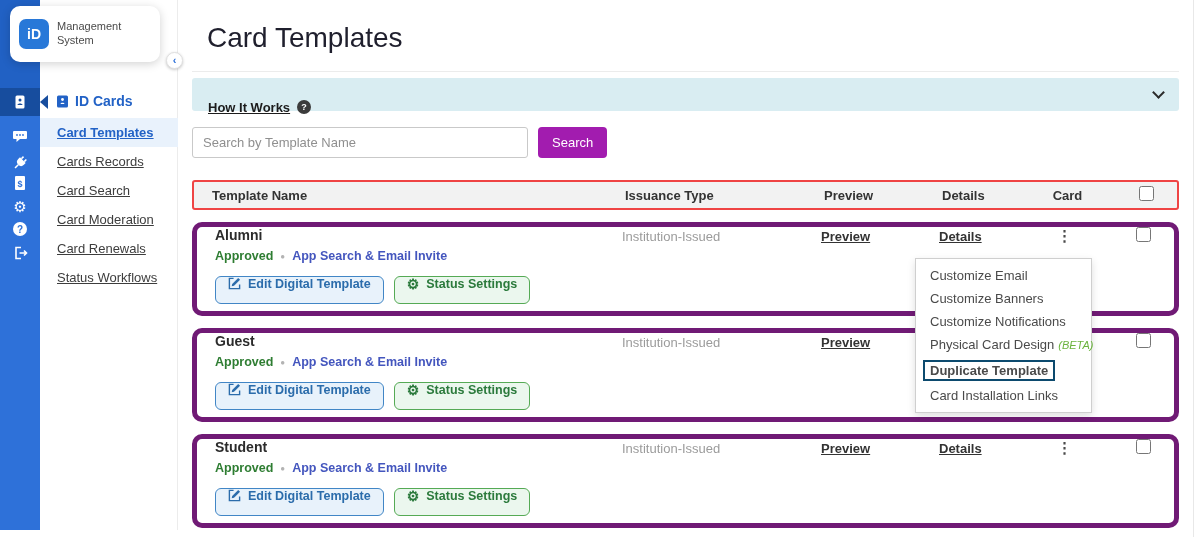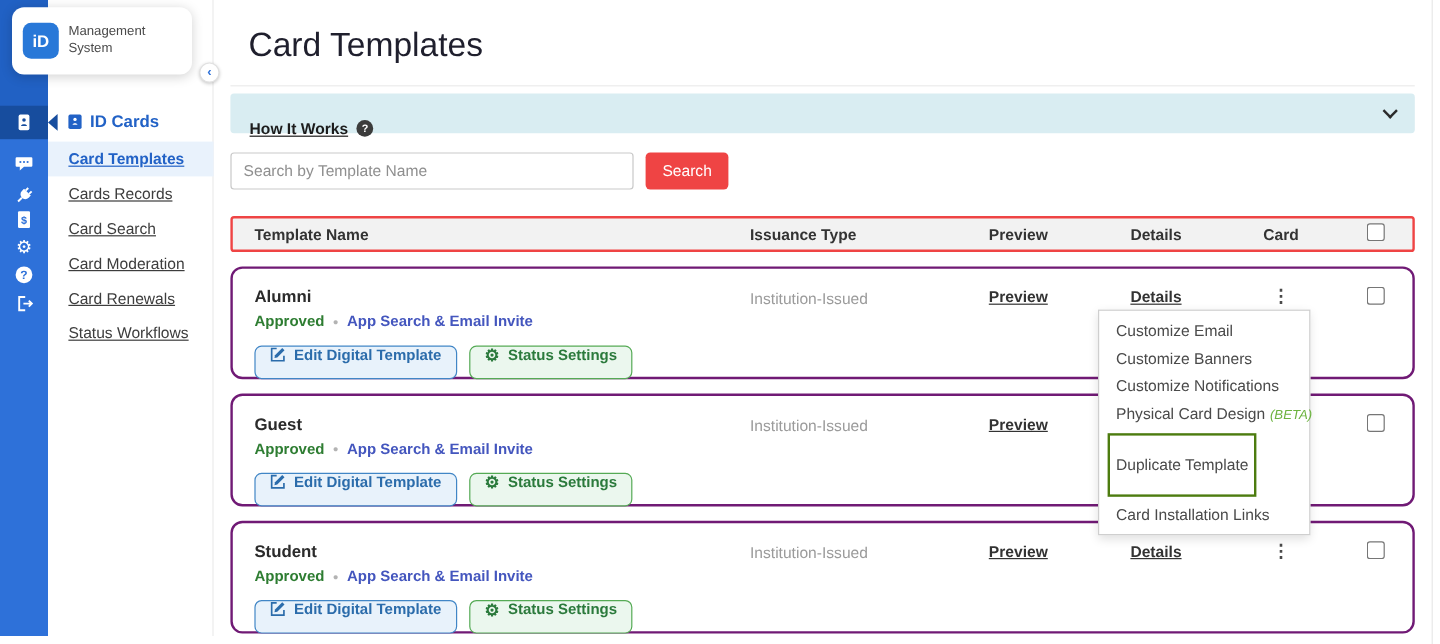--- a/index.html
+++ b/index.html
@@ -33,55 +33,55 @@
 
   .how-bar { margin-top:6px; height:33px; background:#d9edf2; border-radius:3px; display:flex; align-items:center; justify-content:space-between; padding:0 16px; }
   .how-left { display:flex; align-items:center; gap:7px;margin-top:25px; }
   .how-label { font-size:13px; font-weight:bold; color:#1c1c1c; text-decoration:underline; cursor:pointer; }
   .help-circle { width:14px; height:14px; border-radius:50%; background:#3c3c3c; color:#fff; font-size:9px; font-weight:bold; text-align:center; line-height:14px; }
   .chev-down { width:9px; height:9px; border-right:2.5px solid #2b2b2b; border-bottom:2.5px solid #2b2b2b; transform:rotate(45deg); margin-top:-5px; cursor:pointer; }
 
   .toolbar { margin-top:16px; display:flex; align-items:center; }
   .search-input { width:336px; height:31px; border:1px solid #c9c9c9; border-radius:3px; padding:0 10px; font-size:13px; color:#333; font-family:"Liberation Sans", sans-serif; }
   .search-input::placeholder { color:#8f8f8f; }
-  .btn-blue { background:#ef4444; color:#fff; border:none; border-radius:4px; height:31px; font-size:13px; font-family:"Liberation Sans", sans-serif; cursor:pointer; }
+  .btn-blue { background:#a21caf; color:#fff; border:none; border-radius:4px; height:31px; font-size:13px; font-family:"Liberation Sans", sans-serif; cursor:pointer; }
   .search-btn { margin-left:10px; padding:0 14px; }
   .spacer { flex:1; }
   .create-btn { padding:0 15px; font-size:13.5px; }
 
   
   .thead { margin-top:22px; height:30px; background:#f2f2f2; border:2px solid #ef4444; border-radius:3px; display:flex; align-items:center; font-weight:bold; font-size:13px; color:#333; }
   .c-name { flex:1; padding-left:18px; }
   .c-iss  { width:195px; font-size:13px; }
   .c-prev { width:100px; padding-left:4px; }
   .c-det  { width:100px; padding-left:22px; }
   .c-more { width:95px; text-align:center; }
   .c-check{ width:62px; text-align:center; }
   .c-check input { width:15px; height:15px; accent-color:#888; cursor:pointer; }
 
-  .row-card { margin-top:12px; border:2px solid #701a75; border-radius:10px; background:#fff; height:94px; display:flex; align-items:flex-start; padding-top:15px; }
+  .row-card { margin-top:12px; border:5px solid #701a75; border-radius:10px; background:#fff; height:94px; display:flex; align-items:flex-start; padding-top:0; }
   .tpl-name { font-size:14px; font-weight:bold; color:#2b2b2b; }
   .tpl-status { margin-top:6px; font-size:12.5px; font-weight:bold; display:flex; align-items:center; gap:7px; }
   .st-approved { color:#2e7d32; }
   .st-dot { color:#b3b3b3; font-size:8px; }
   .st-dist { color:#4456be; cursor:pointer; }
   .tpl-actions { margin-top:13px; display:flex; gap:10px; }
   .pill { display:flex; align-items:flex-start; gap:7px; height:28px; padding:0 12px; border-radius:6px; font-size:12.5px; font-weight:bold; font-family:"Liberation Sans", sans-serif; cursor:pointer; }
   .btn-edit { background:#e8f2fb; border:1px solid #4186c6; color:#2b6cab; }
   .btn-status { background:#ebf7ee; border:1px solid #55aa55; color:#2b7a3c; }
   .gear-glyph { font-size:14px; line-height:1; }
   .row-iss { color:#9b9b9b; padding-top:2px; }
   .tbl-link { font-size:13px; font-weight:600; color:#333; text-decoration:underline; cursor:pointer; }
   .kebab { font-size:15px; font-weight:bold; color:#4a4a4a; cursor:pointer; line-height:1; }
 
   
   .dropdown { position:absolute; left:737px; top:258px; width:177px; background:#fff; border:1px solid #cfcfcf; box-shadow:0 3px 8px rgba(0,0,0,.13); padding:5px 0; z-index:10; }
   .dd-item { padding:3px 8px 3px 14px; font-size:13px; color:#4a4a4a; line-height:17px; white-space:nowrap; cursor:pointer; }
   .dd-badge { font-style:italic; color:#6cb33f; font-size:11px; margin-left:4px; }
-  .red-box { display:inline-block; border:2px solid #4d7c0f; padding:16px 5px; margin-left:-7px; }
+  .red-box { display:inline-block; border:2px solid #0c4a6e; padding:0 5px; margin-left:-7px;font-weight:bold; }
 </style>
 </head>
 <body>
 
 <div class="rail">
   <div class="rail-top"></div>
 
   <div class="rail-item active" style="top:88px;">
     <svg width="16" height="16" viewBox="0 0 16 16">
       <rect x="3.5" y="1.5" width="9" height="13" rx="1.5" fill="#fff"></rect>

